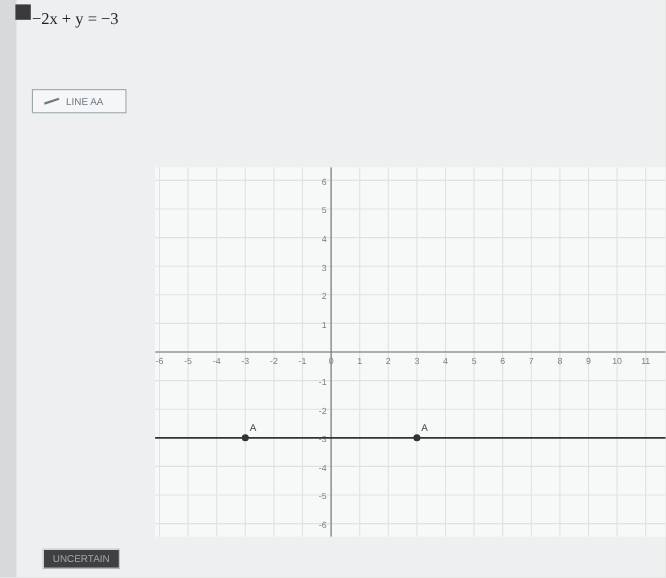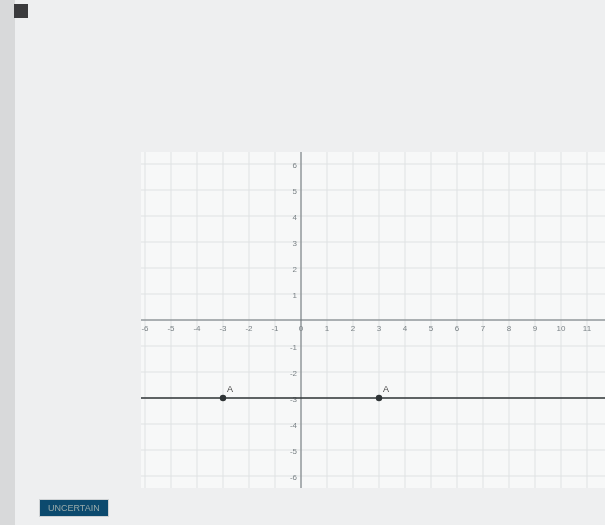--- a/index.html
+++ b/index.html
@@ -69,34 +69,39 @@
       top: 152px; left: 126px;
       width: 470px; height: 336px;
       background: #f7f8f8;
     }
     svg.grid { position:absolute; top:0; left:0; }
     .uncertain {
       position: absolute;
       bottom: 8px; left: 24px;
       font-size: 9px;
       color: #9aa;
-      background: #0c4a6e;
+      background: #404040;
       padding: 3px 8px;
       border: 1px solid #cfd2d4;
     }
   </style>
 </head>
 <body>
 
 <div class="page">
   <div class="qnum"></div>
 
 
+  <div class="equation">−2x + y = −3</div>
 
 
+  <div class="tool">
+    <span class="dash"></span>
+    <span>LINE AA</span>
+  </div>
 
   <div class="graph-wrap">
     <svg class="grid" width="470" height="336">
 
       <g stroke="#dfe2e3" stroke-width="1">
 
         <line x1="4" y1="0" x2="4" y2="336"></line>
           <line x1="30" y1="0" x2="30" y2="336"></line>
           <line x1="56" y1="0" x2="56" y2="336"></line>
           <line x1="82" y1="0" x2="82" y2="336"></line>

